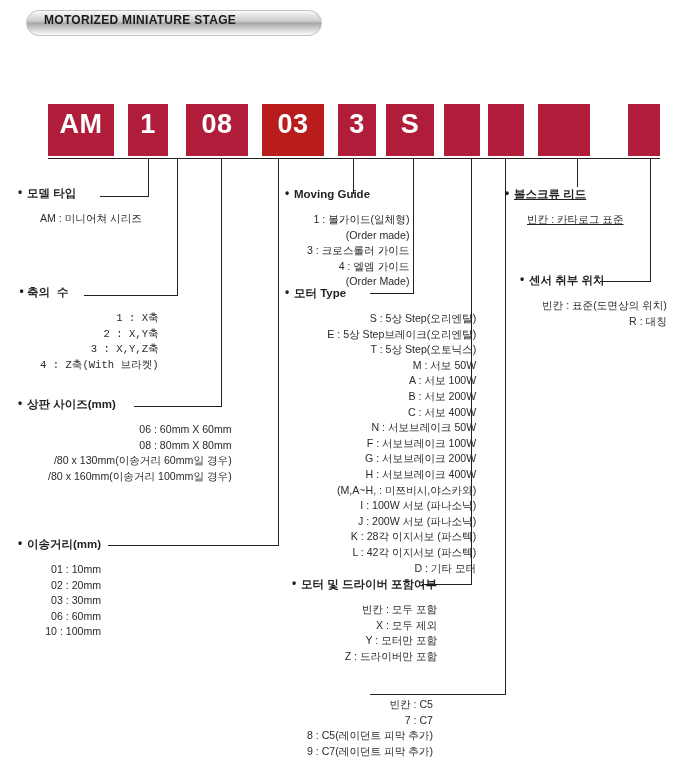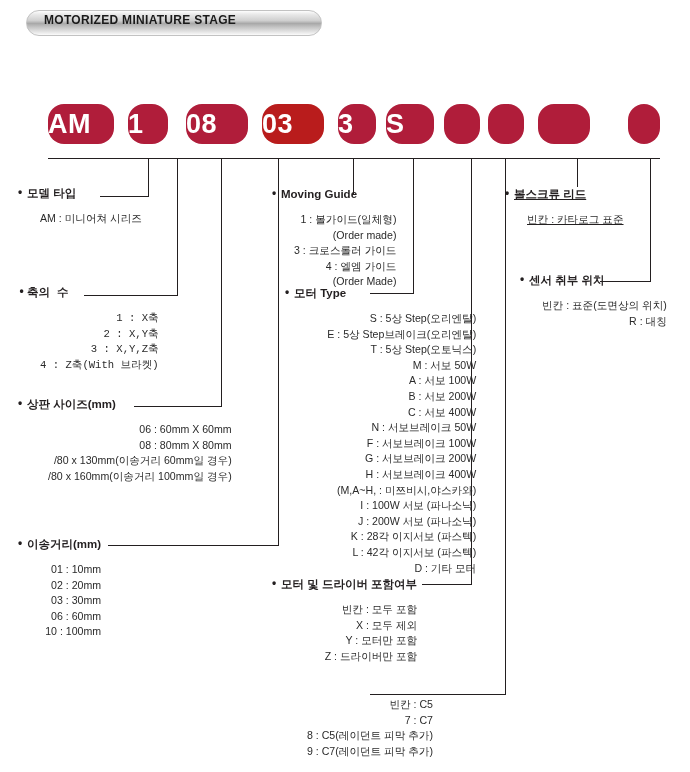--- a/index.html
+++ b/index.html
@@ -39,29 +39,29 @@
     letter-spacing: 0.3px;
     color: #1a1a1a;
     white-space: nowrap;
   }
 
   
   .code-row { position: absolute; left: 0; top: 0; }
   .code-box {
     position: absolute;
     top: 104px;
-    height: 40px;
+    height: 52px;
     background: #b01d3a;
     color: #ffffff;
     font-size: 27px;
     font-weight: bold;
     line-height: 40px;
+    text-align: center;
     box-sizing: border-box;
     letter-spacing: 0.5px;
-    border-radius: 16px;
   }
 
   
   .rule-h {
     position: absolute;
     height: 0;
     border-top: 1px solid #231f20;
   }
   .rule-v {
     position: absolute;
@@ -190,21 +190,21 @@
   </div>
   <div class="rows">
     <div class="row">01 : 10mm</div>
     <div class="row">02 : 20mm</div>
     <div class="row">03 : 30mm</div>
     <div class="row">06 : 60mm</div>
     <div class="row">10 : 100mm</div>
   </div>
 </div>
 
-<div class="callout" style="left:272px; top:186px;">
+<div class="callout" style="left:285px; top:186px;">
   <div class="head">
     <span class="bullet">•</span><span>Moving Guide</span>
   </div>
   <div class="rows">
     <div class="row">1 : 볼가이드(일체형)</div>
     <div class="row indent">(Order made)</div>
     <div class="row">3 : 크로스롤러 가이드</div>
     <div class="row">4 : 엘엠 가이드</div>
     <div class="row indent">(Order Made)</div>
   </div>
@@ -228,21 +228,21 @@
     <div class="row">H : 서보브레이크 400W</div>
     <div class="row indent">(M,A~H, : 미쯔비시,야스카와)</div>
     <div class="row">I : 100W 서보 (파나소닉)</div>
     <div class="row">J : 200W 서보 (파나소닉)</div>
     <div class="row">K : 28각 이지서보 (파스텍)</div>
     <div class="row">L : 42각 이지서보 (파스텍)</div>
     <div class="row">D : 기타 모터</div>
   </div>
 </div>
 
-<div class="callout" style="left:272px; top:576px;">
+<div class="callout" style="left:292px; top:576px;">
   <div class="head">
     <span class="bullet">•</span><span>모터 및 드라이버 포함여부</span>
   </div>
   <div class="rows">
     <div class="row">빈칸 : 모두 포함</div>
     <div class="row">X : 모두 제외</div>
     <div class="row">Y : 모터만 포함</div>
     <div class="row">Z : 드라이버만 포함</div>
   </div>
 </div>

